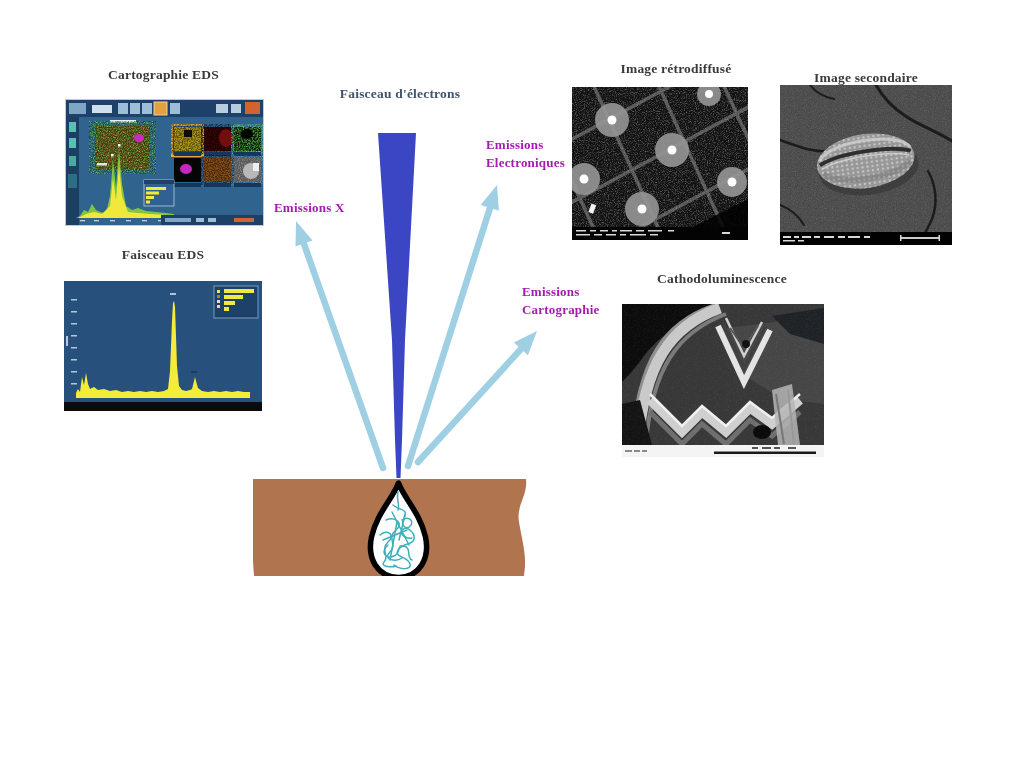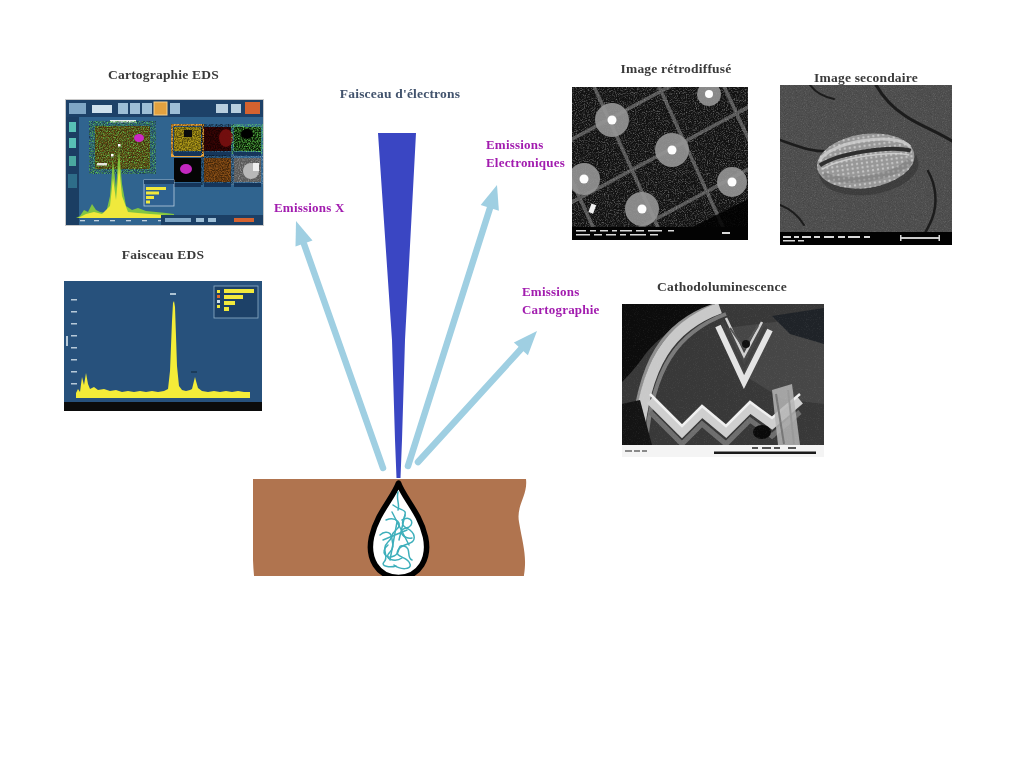--- a/index.html
+++ b/index.html
@@ -388,21 +388,21 @@
   <div class="cap" style="left:65px;top:67px;width:197px;">Cartographie EDS</div>
 
   <div class="cap" style="left:64px;top:247px;width:198px;">Faisceau EDS</div>
 
   <div class="cap-blue" style="left:300px;top:86px;width:200px;">Faisceau d'électrons</div>
 
   <div class="cap" style="left:588px;top:61px;width:176px;">Image rétrodiffusé</div>
 
   <div class="cap" style="left:780px;top:70px;width:172px;">Image secondaire</div>
 
-  <div class="cap" style="left:620px;top:279px;width:204px;">Cathodoluminescence</div>
+  <div class="cap" style="left:620px;top:271px;width:204px;">Cathodoluminescence</div>
 
   <div class="lab-orange" style="left:274px;top:199px;">Emissions X</div>
 
   <div class="lab-orange" style="left:486px;top:136px;">
     <div>Emissions</div>
     <div>Electroniques</div>
   </div>
 
   <div class="lab-orange" style="left:522px;top:283px;">
     <div>Emissions</div>

